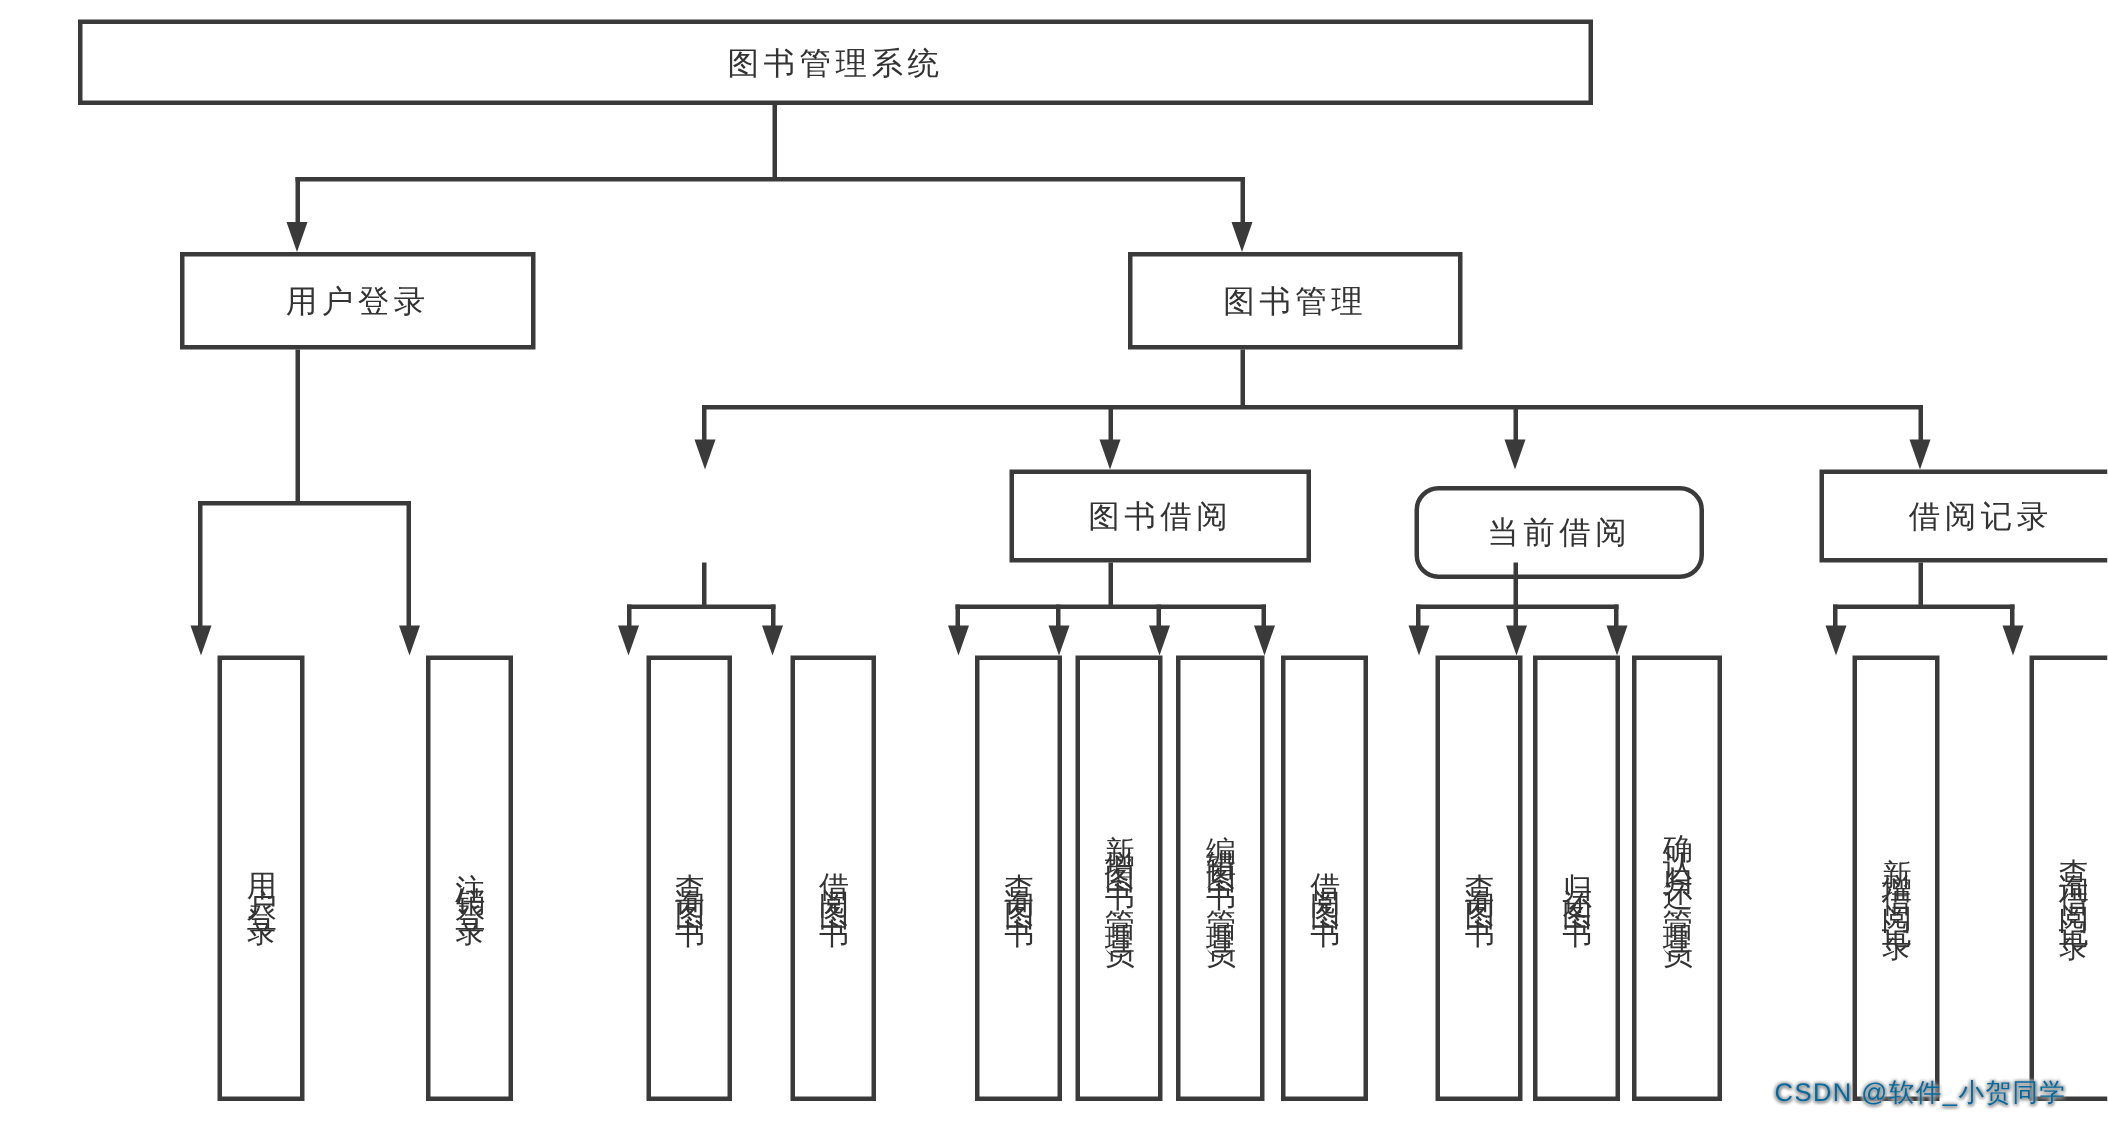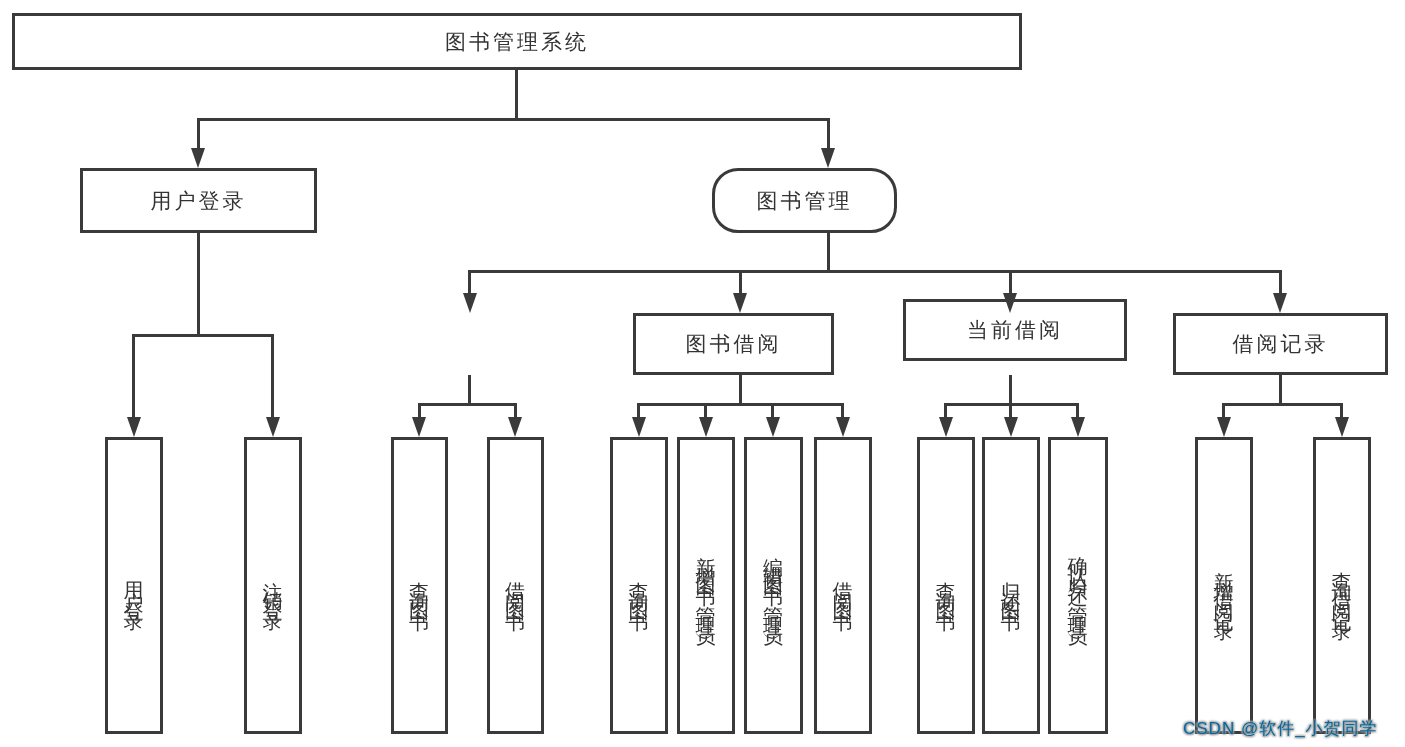--- a/index.html
+++ b/index.html
@@ -20,20 +20,21 @@
     box-sizing:border-box;
     background:#fff;
     border:3px solid var(--line);
     display:flex;
     align-items:center;
     justify-content:center;
     color:var(--text);
     font-size:21px;
     letter-spacing:3px;
     white-space:nowrap;
+    margin-left:40px;
   }
   .vnode{font-size:20px;letter-spacing:0;}
   .vnode .vtxt{
     writing-mode:vertical-rl;
     text-orientation:mixed;
     letter-spacing:10px;
     line-height:1.1;
     white-space:nowrap;
   }
   .hl{position:absolute;height:3px;background:var(--line);}
@@ -59,28 +60,28 @@
 
 <div id="stage">
 
   <div class="node" style="left:12px;top:13px;width:1010px;height:57px;">
     <span>图书管理系统</span>
   </div>
 
   <div class="node" style="left:80px;top:168px;width:237px;height:65px;">
     <span>用户登录</span>
   </div>
-  <div class="node" style="left:712px;top:168px;width:185px;height:65px;border-radius:26px;">
+  <div class="node" style="left:712px;top:168px;width:223px;height:65px;">
     <span>图书管理</span>
   </div>
 
   <div class="node" style="left:633px;top:313px;width:201px;height:62px;">
     <span>图书借阅</span>
   </div>
-  <div class="node" style="left:903px;top:299px;width:224px;height:62px;">
+  <div class="node" style="left:903px;top:324px;width:193px;height:62px;border-radius:16px;">
     <span>当前借阅</span>
   </div>
   <div class="node" style="left:1173px;top:313px;width:215px;height:62px;">
     <span>借阅记录</span>
   </div>
 
   <div class="node vnode" style="left:105px;top:437px;width:58px;height:297px;">
     <span class="vtxt">用户登录</span>
   </div>
   <div class="node vnode" style="left:244px;top:437px;width:58px;height:297px;">

